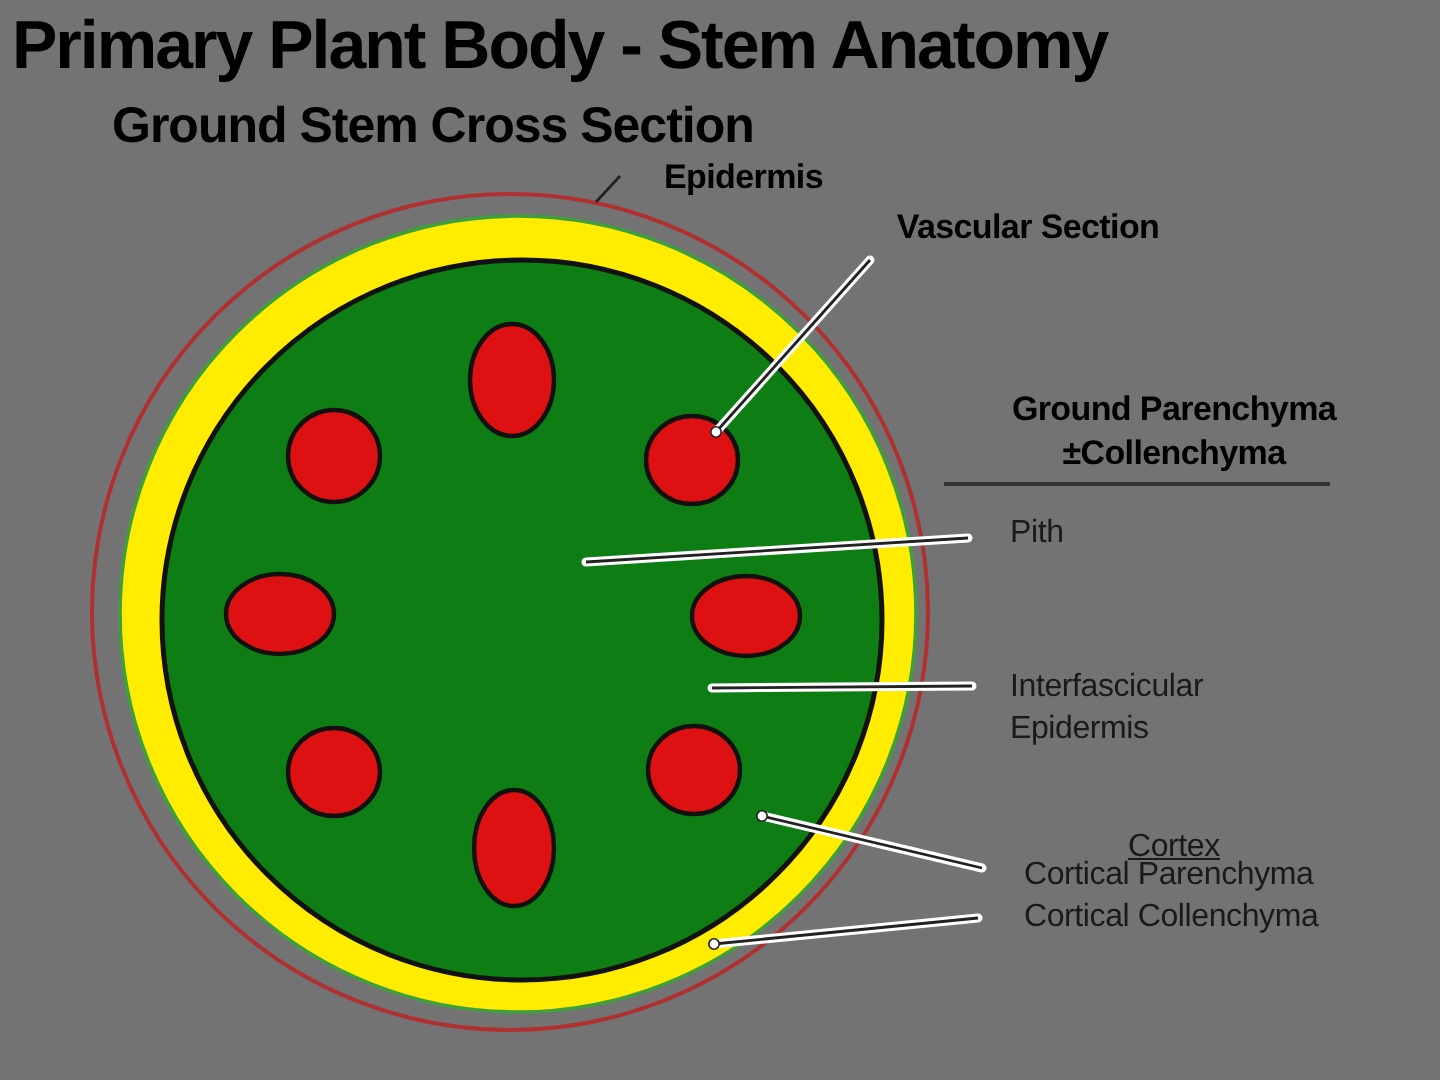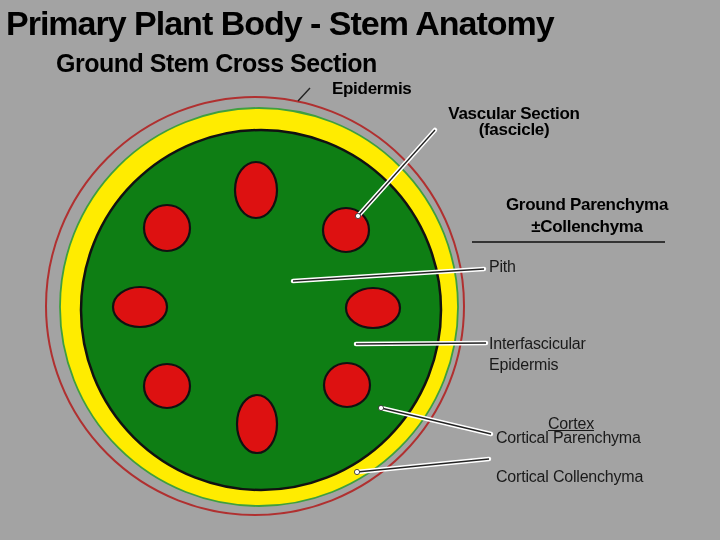--- a/index.html
+++ b/index.html
@@ -1,43 +1,43 @@
 <!DOCTYPE html>
 <html><head>
 <meta charset="utf-8">
 <style>
   html,body{margin:0;padding:0;background:#ffffff;}
   .slide{
     position:relative;
     width:720px;height:540px;
-    background:#a3a3a3;
+    background:#737373;
     font-family:"Liberation Sans", sans-serif;
     color:#000;
     overflow:hidden;
   }
   .abs{position:absolute;white-space:nowrap;}
   .title{
     left:6px;top:4px;
     font-size:34px;font-weight:bold;letter-spacing:-1px;
     color:#000;
   }
   .subtitle{
     left:56px;top:49px;
     font-size:25px;font-weight:bold;letter-spacing:-0.5px;
   }
   .callout-bold{font-size:17px;font-weight:bold;letter-spacing:-0.3px;line-height:16px;margin-left:19px;}
-  .callout{font-size:16px;font-weight:normal;letter-spacing:-0.2px;color:#1a1a1a;line-height:18px;}
+  .callout{font-size:16px;font-weight:normal;letter-spacing:-0.2px;color:#1a1a1a;line-height:18px;margin-left:16px;}
   .lbl-epidermis{left:313px;top:81px;}
   .lbl-vascular{left:414px;top:106px;width:162px;text-align:center;}
   .lbl-ground{left:468px;top:194px;width:200px;text-align:center;line-height:22px;}
   .lbl-pith{left:489px;top:258px;}
   .lbl-inter{left:489px;top:333px;line-height:21px;}
   .lbl-cortex{left:548px;top:415px;text-decoration:underline;}
   .lbl-cort-par{left:496px;top:429px;}
-  .lbl-cort-col{left:496px;top:468px;}
+  .lbl-cort-col{left:496px;top:450px;}
   #diagram-svg{position:absolute;left:0;top:0;}
 </style>
 </head>
 <body>
 
 <div class="slide">
 
   <svg id="diagram-svg" width="720" height="540" viewBox="0 0 720 540">
       <circle cx="259" cy="307" r="199" fill="#ffec00" stroke="#3f9f3f" stroke-width="1.8"></circle>
       <circle cx="255" cy="306" r="209" fill="none" stroke="#b03030" stroke-width="2"></circle>
@@ -68,21 +68,20 @@
     </svg>
 
   <div class="abs title">Primary Plant Body - Stem Anatomy</div>
 
   <div class="abs subtitle">Ground Stem Cross Section</div>
 
   <div class="abs callout-bold lbl-epidermis">Epidermis</div>
 
   <div class="abs callout-bold lbl-vascular">
     <div>Vascular Section</div>
-    <div>(fascicle)</div>
   </div>
 
   <div class="abs callout-bold lbl-ground">
     <div>Ground Parenchyma</div>
     <div>±Collenchyma</div>
   </div>
 
   <div class="abs callout lbl-pith">Pith</div>
 
   <div class="abs callout lbl-inter">

